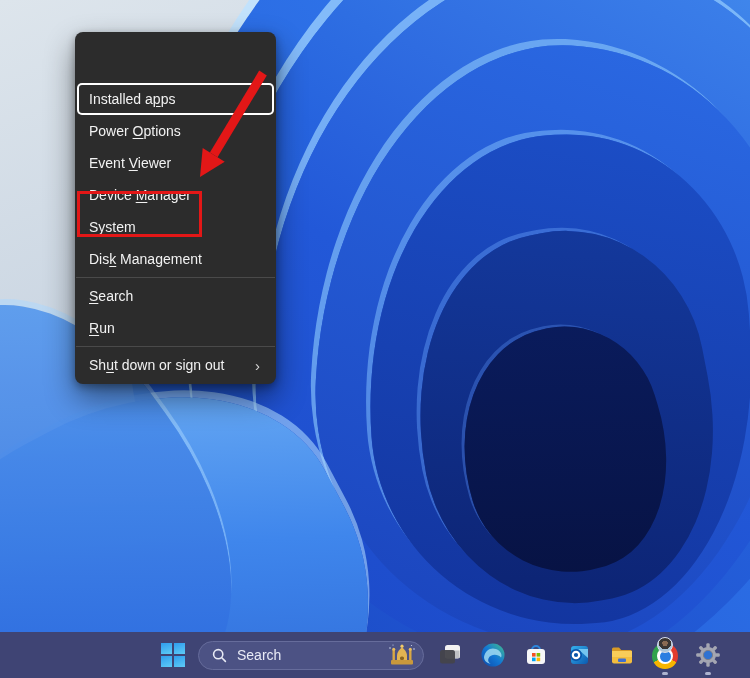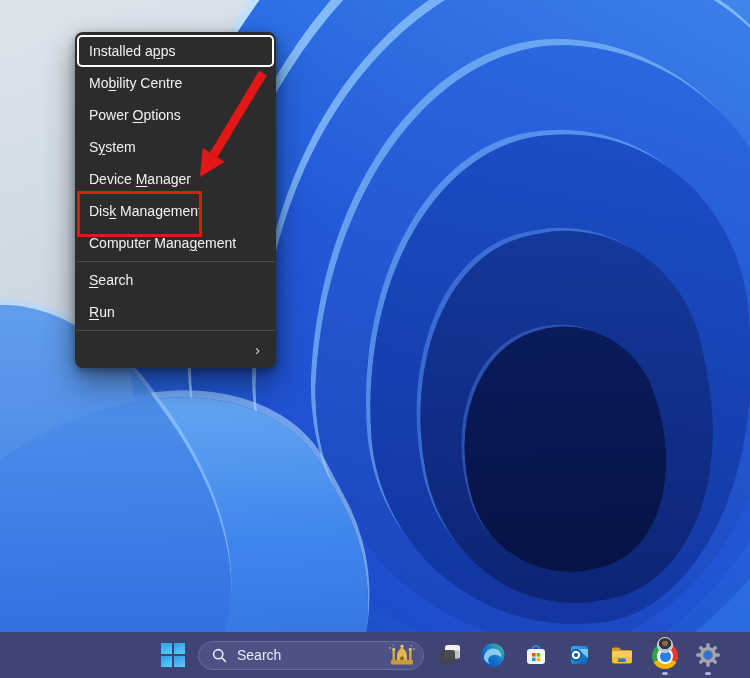--- a/index.html
+++ b/index.html
@@ -48,21 +48,21 @@
     border-radius:55% 45% 50% 50% / 58% 42% 55% 45%;
     background:linear-gradient(35deg,#2563dc 0%,#5a9ef0 100%);
     box-shadow:5px -5px 0 -1px rgba(170,215,255,.55);}
   
   .menu{position:absolute;left:75px;top:32px;width:201px;z-index:6;
     background:var(--menu-bg,#2c2c2c);border-radius:8px;padding:3px 0;
     box-shadow:0 14px 30px rgba(0,0,0,.45),0 3px 8px rgba(0,0,0,.35);}
   .mi{height:32px;display:flex;align-items:center;margin:0 2px;padding:0 12px;
     color:#f2f2f2;font-size:14px;border-radius:5px;cursor:default;white-space:nowrap;}
   .mi u{text-underline-offset:2px;}
-  .mi.focused{box-shadow:inset 0 0 0 2px #ffffff;}
+  .mi.focused{box-shadow:inset 0 0 0 2px #ffffff;margin-top:48px;}
   .sep{height:1px;background:#4a4a4a;margin:2px 1px;}
   .chev{margin-left:auto;color:#d6d6d6;font-size:15px;line-height:1;padding-right:2px;}
   
   .redbox{position:absolute;left:77px;top:191px;width:119px;height:40px;z-index:8;
     border:3px solid var(--highlight-red,#e31717);pointer-events:none;}
   .arrow{position:absolute;left:190px;top:58px;z-index:8;pointer-events:none;}
   
   .taskbar{position:absolute;left:0;right:0;bottom:0;height:46px;
     background:var(--taskbar-bg,#3f4474);z-index:10;}
   .tb-items{position:absolute;left:160px;top:0;height:100%;display:flex;align-items:center;gap:12px;}
@@ -102,46 +102,44 @@
   <div class="petal p7"></div>
   <div class="petal p8"></div>
   <div class="petal p9"></div>
 </div>
 
 <div class="menu" role="menu">
   <div class="mi focused">
       <span>Installed a<u>p</u>ps</span>
     </div>
   <div class="mi">
-      <span>Mo<u>b</u>ility Centre</span>
-    </div>
-  <div class="mi">
       <span>Power <u>O</u>ptions</span>
     </div>
   <div class="mi">
+      <span>Event <u>V</u>iewer</span>
+    </div>
+  <div class="mi">
+      <span>Device <u>M</u>anager</span>
+    </div>
+  <div class="mi">
       <span>S<u>y</u>stem</span>
     </div>
   <div class="mi">
-      <span>Device <u>M</u>anager</span>
-    </div>
-  <div class="mi">
       <span>Dis<u>k</u> Management</span>
     </div>
-  <div class="mi">
-      <span>Computer Mana<u>g</u>ement</span>
-    </div>
   <div class="sep"></div>
   <div class="mi">
       <span><u>S</u>earch</span>
     </div>
   <div class="mi">
       <span><u>R</u>un</span>
     </div>
   <div class="sep"></div>
   <div class="mi">
+    <span>Sh<u>u</u>t down or sign out</span>
     <span class="chev">›</span>
   </div>
 </div>
 
 <div class="redbox"></div>
 
 <svg class="arrow" width="92" height="128" viewBox="0 0 92 128">
   <polygon points="69.2,12.6 76.8,17.4 27.5,99.3 19.9,94.5" fill="#e31717"></polygon>
   <polygon points="12.7,90 34.7,103.8 10,119" fill="#e31717"></polygon>
 </svg>

